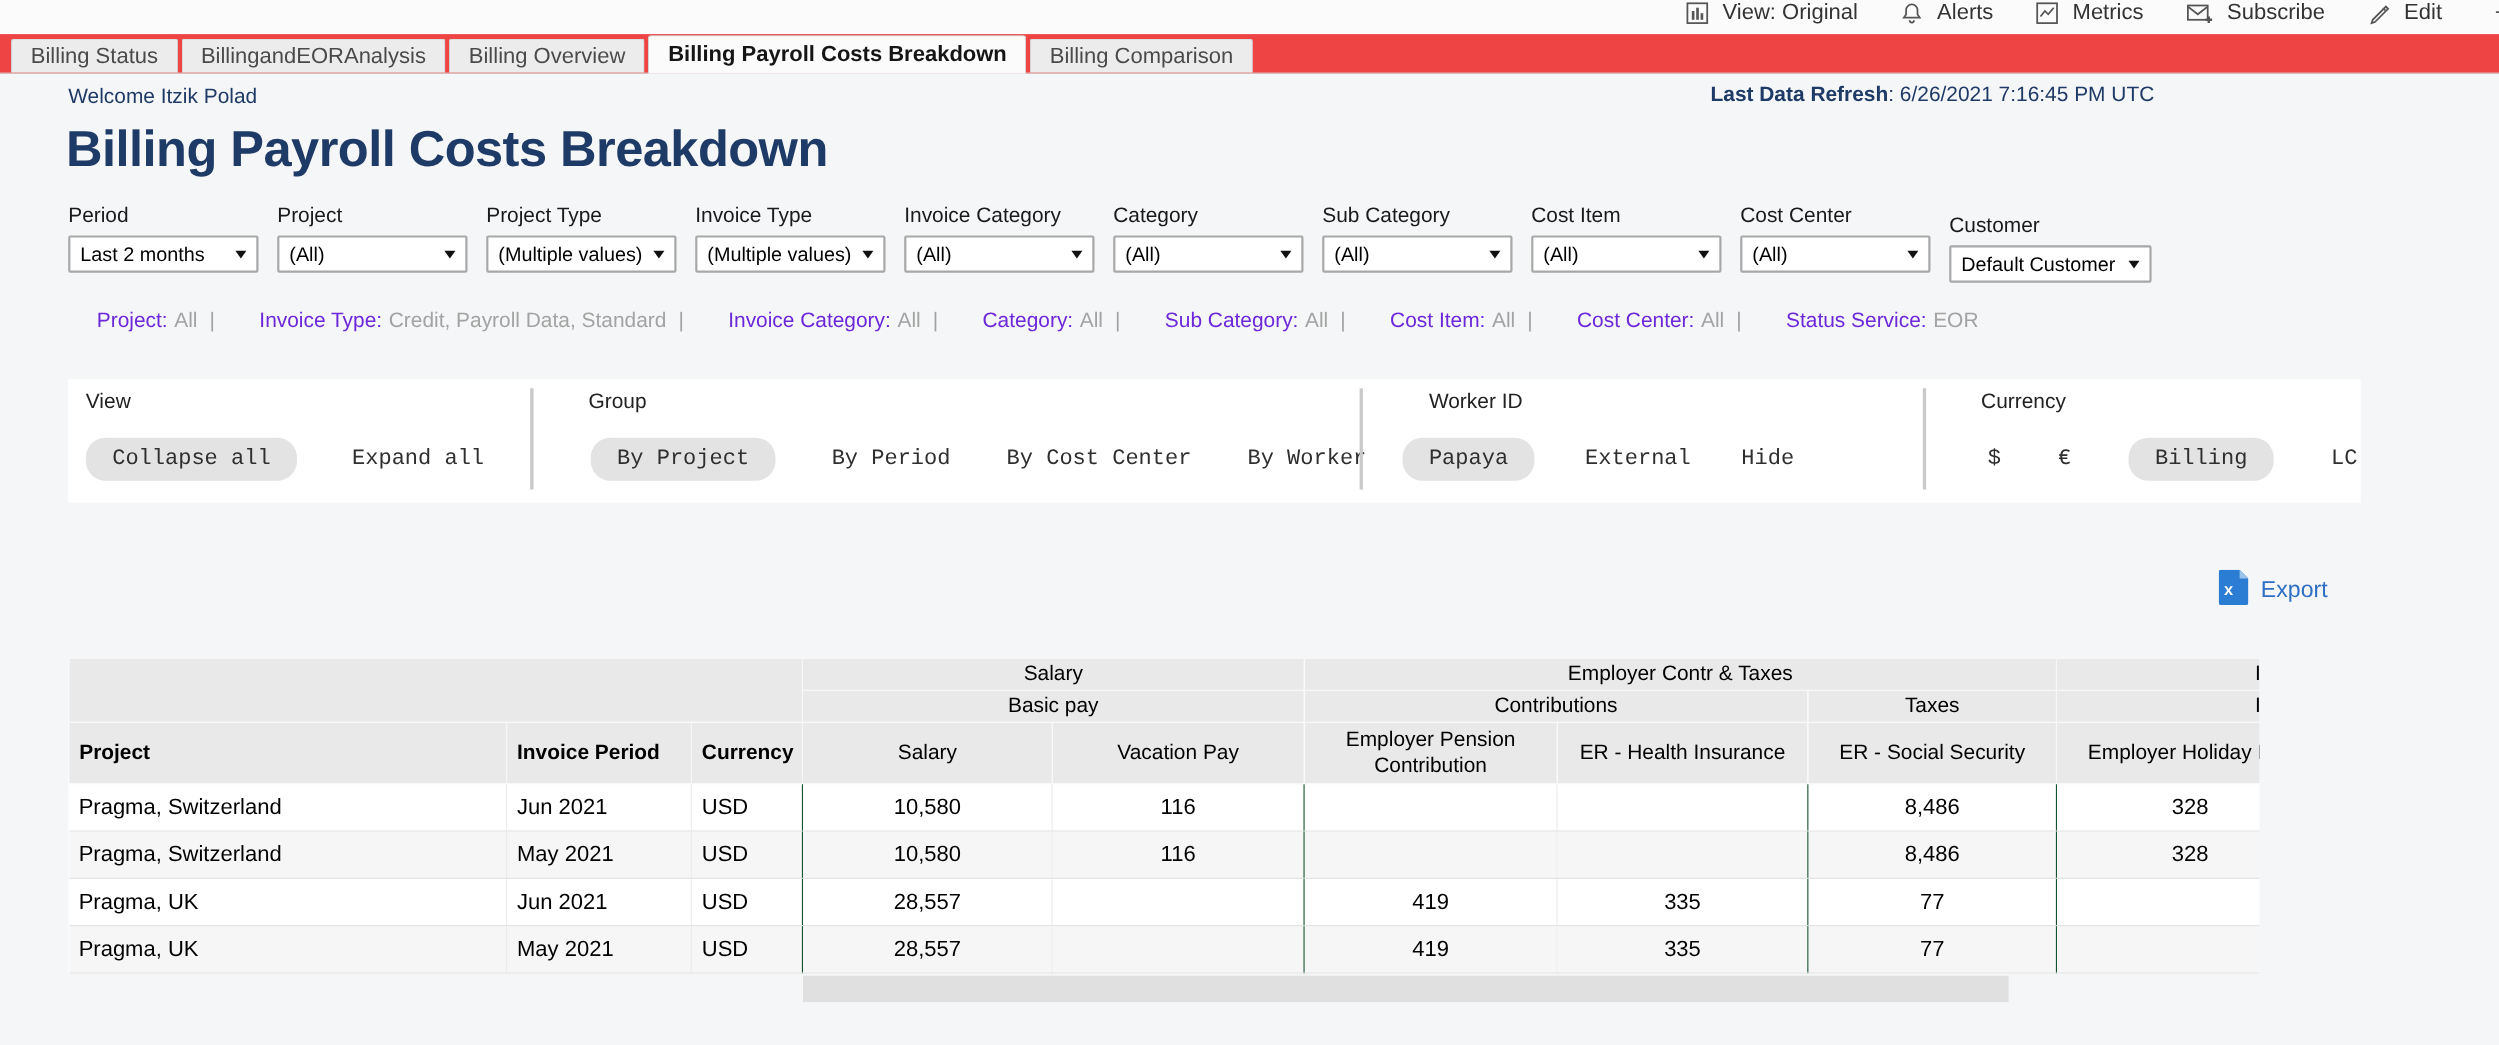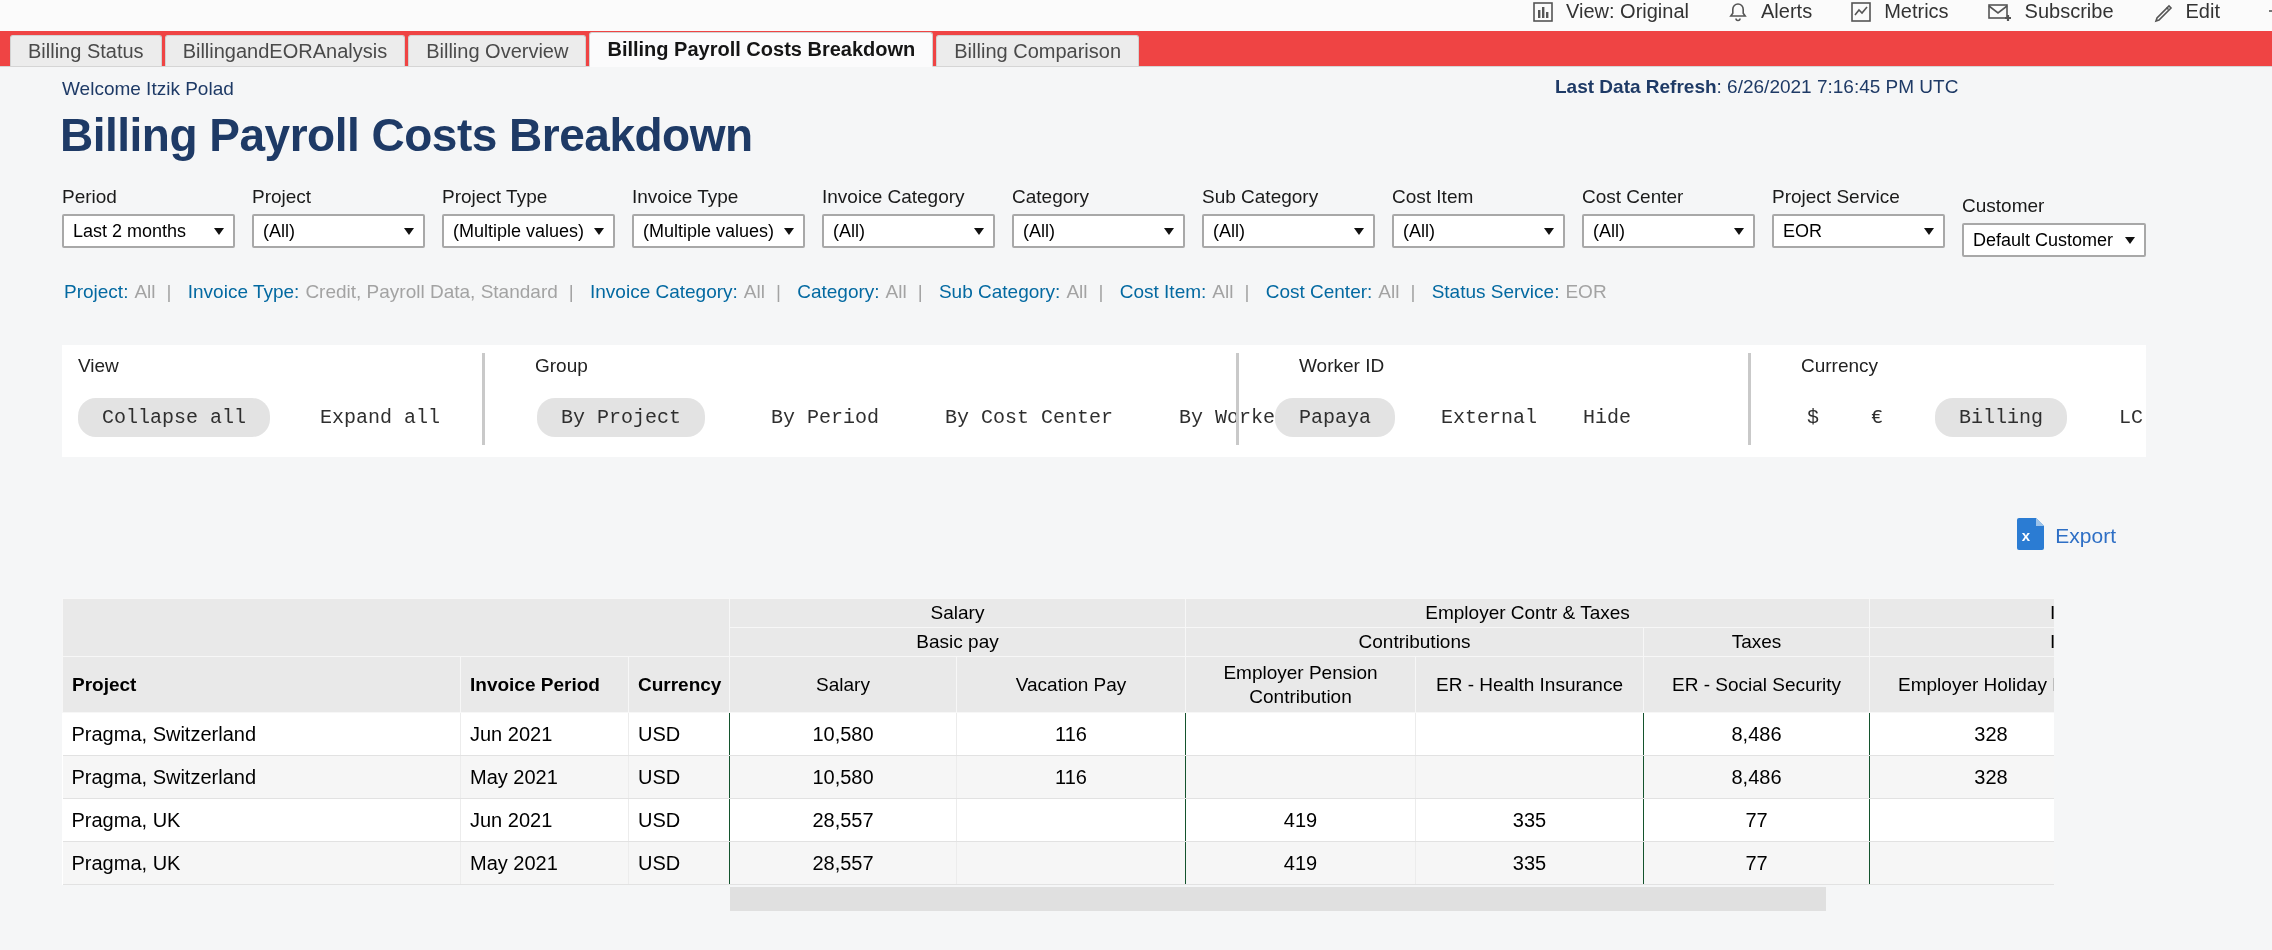--- a/index.html
+++ b/index.html
@@ -40,41 +40,41 @@
   .flabel { font-size:19px; color:#1a1a1a; margin-bottom:6px; white-space:nowrap; }
   .fselect { height:34px; background:#fff; border:2px solid #a8a8a8; border-radius:2px;
              display:flex; align-items:center; justify-content:space-between;
              padding:0 9px; cursor:pointer; }
   .fvalue { font-size:18px; color:#000; white-space:nowrap; overflow:hidden; }
   .farrow { width:0; height:0; border-left:5px solid transparent; border-right:5px solid transparent;
             border-top:7px solid #111; flex:none; margin-left:4px; }
 
   
   .summary { position:absolute; left:64px; top:281px; font-size:19px; white-space:nowrap; }
-  .seg .sl { color:#0369a1; }
+  .seg .sl { color:#6d28d9;margin-left:24px; }
   .seg .sv { color:#a3a3a3; margin-left:6px; }
   .seg .sp { color:#a3a3a3; margin:0 11px; }
   .seg:last-child .sp { display:none; }
 
   
   .card { position:absolute; left:62px; top:345px; width:2084px; height:112px;
           background:#ffffff; display:flex; }
   .sec { padding-top:10px; }
   .sec-view { width:420px; }
   .sec-group { width:751px; }
   .sec-worker { width:509px; }
   .sec-currency { flex:1; }
   .seclabel { font-size:19px; color:#222; white-space:nowrap; }
   .sec-view .seclabel { margin-left:16px; }
   .sec-group .seclabel { margin-left:50px; }
   .sec-worker .seclabel { margin-left:60px; }
   .sec-currency .seclabel { margin-left:50px; }
   .btnrow { display:flex; align-items:center; margin-top:21px; }
   .sec-view .btnrow { margin-left:16px; gap:50px; }
-  .sec-group .btnrow { margin-left:52px; gap:66px; }
+  .sec-group .btnrow { margin-left:52px; gap:51px; }
   .sec-worker .btnrow { margin-left:36px; gap:46px; }
   .sec-currency .btnrow { margin-left:56px; gap:52px; }
   .tbtn { border:none; background:transparent; font-family:Liberation Mono, monospace; font-size:20px; color:#2f2f2f;
           padding:8px 0; cursor:pointer; white-space:nowrap; border-radius:18px; }
   .tbtn.sel { background:#e3e3e3; padding:8px 24px; }
   .vdiv { width:3px; height:92px; background:#c9c9c9; margin-top:8px; flex:none; }
 
   
   .export { position:absolute; top:518px; right:156px; display:flex; align-items:center; gap:11px; cursor:pointer; }
   .export .xlabel { font-size:21px; color:#2e6fc5; }
@@ -258,27 +258,20 @@
       </div>
 
       <div class="filter">
         <div class="flabel">Cost Center</div>
         <div class="fselect">
           <span class="fvalue">(All)</span>
           <span class="farrow"></span>
         </div>
       </div>
 
-      <div class="filter">
-        <div class="flabel">Project Service</div>
-        <div class="fselect">
-          <span class="fvalue">EOR</span>
-          <span class="farrow"></span>
-        </div>
-      </div>
 
       <div class="filter">
         <div class="flabel">Customer</div>
         <div class="fselect">
           <span class="fvalue">Default Customer</span>
           <span class="farrow"></span>
         </div>
       </div>
     </div>
 

